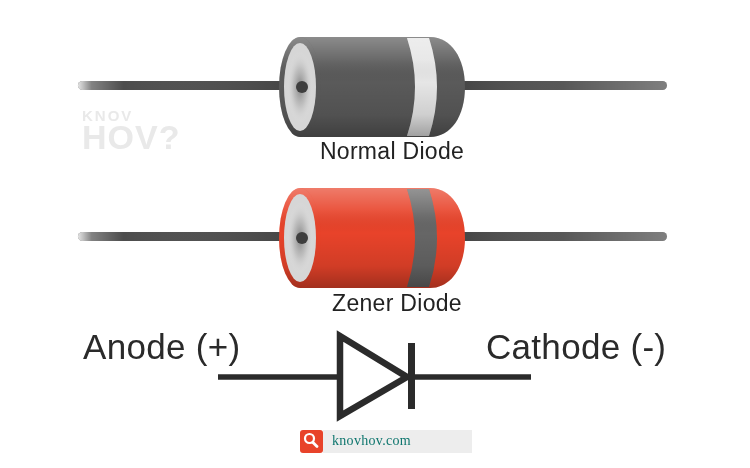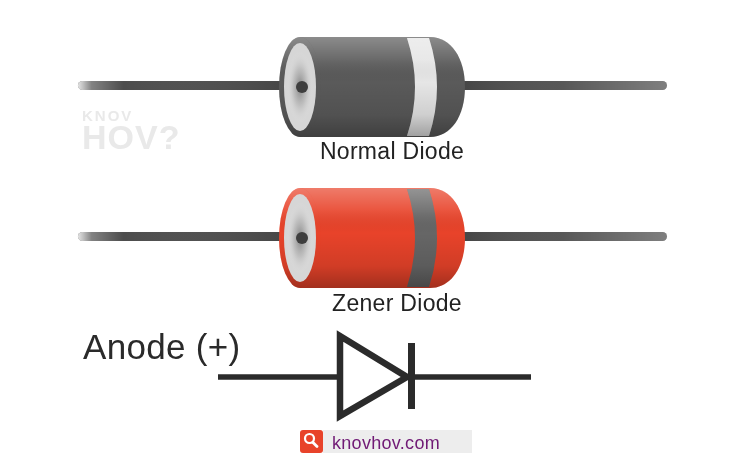--- a/index.html
+++ b/index.html
@@ -45,23 +45,24 @@
     letter-spacing: 0.3px;
     white-space: nowrap;
   }
   .anode   { left: 83px; }
   .cathode { left: 486px; }
 
   .site-url {
     position: absolute;
     left: 332px;
     top: 433px;
-    font-size: 18px;
-    color: #701a75;
+    font-size: 14px;
+    color: #0f766e;
     letter-spacing: 0.3px;
+    font-family: Liberation Serif, serif;
   }
 </style>
 </head>
 <body>
 
 <div class="canvas">
 
   <div class="watermark">
     <div class="wm1">KNOV</div>
     <div class="wm2">HOV?</div>
@@ -149,16 +150,17 @@
         <circle cx="309.5" cy="438.5" r="4.5" fill="none" stroke="#ffffff" stroke-width="2.2"></circle>
         <line x1="313" y1="442.5" x2="317" y2="446.5" stroke="#ffffff" stroke-width="2.8" stroke-linecap="round"></line>
       </g>
     </g>
   </svg>
 
   <div class="diode-label label-normal">Normal Diode</div>
   <div class="diode-label label-zener">Zener Diode</div>
 
   <div class="terminal-label anode">Anode (+)</div>
+  <div class="terminal-label cathode">Cathode (-)</div>
 
   <div class="site-url">knovhov.com</div>
 
 </div>
 
 </body></html>

